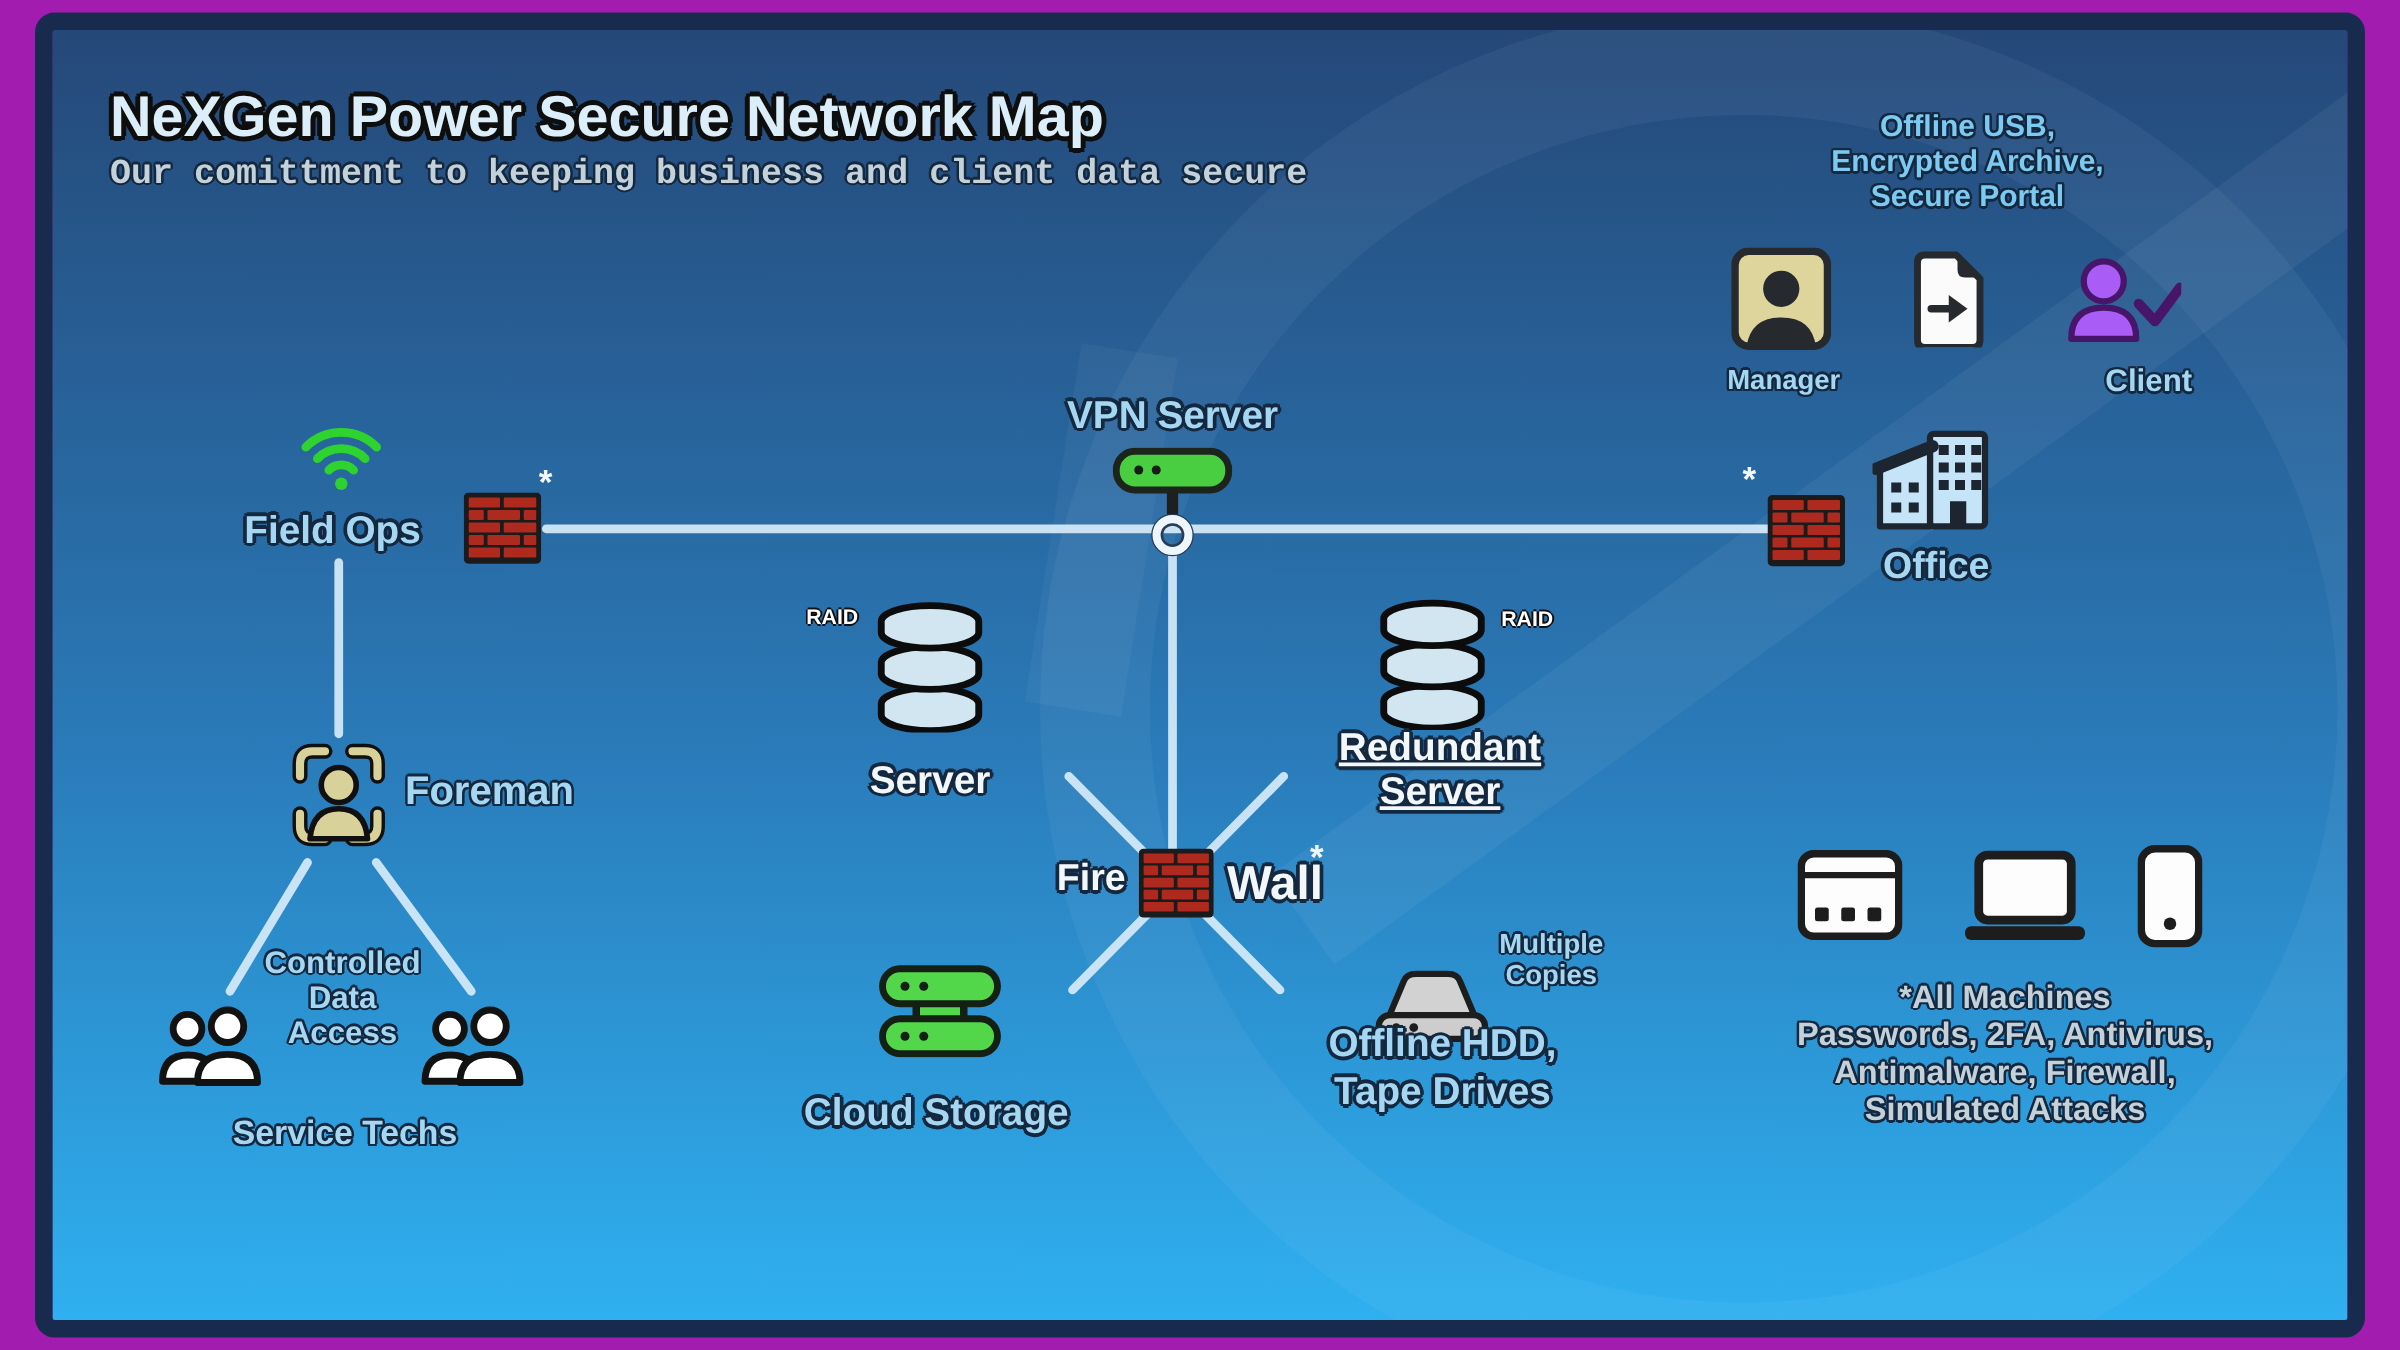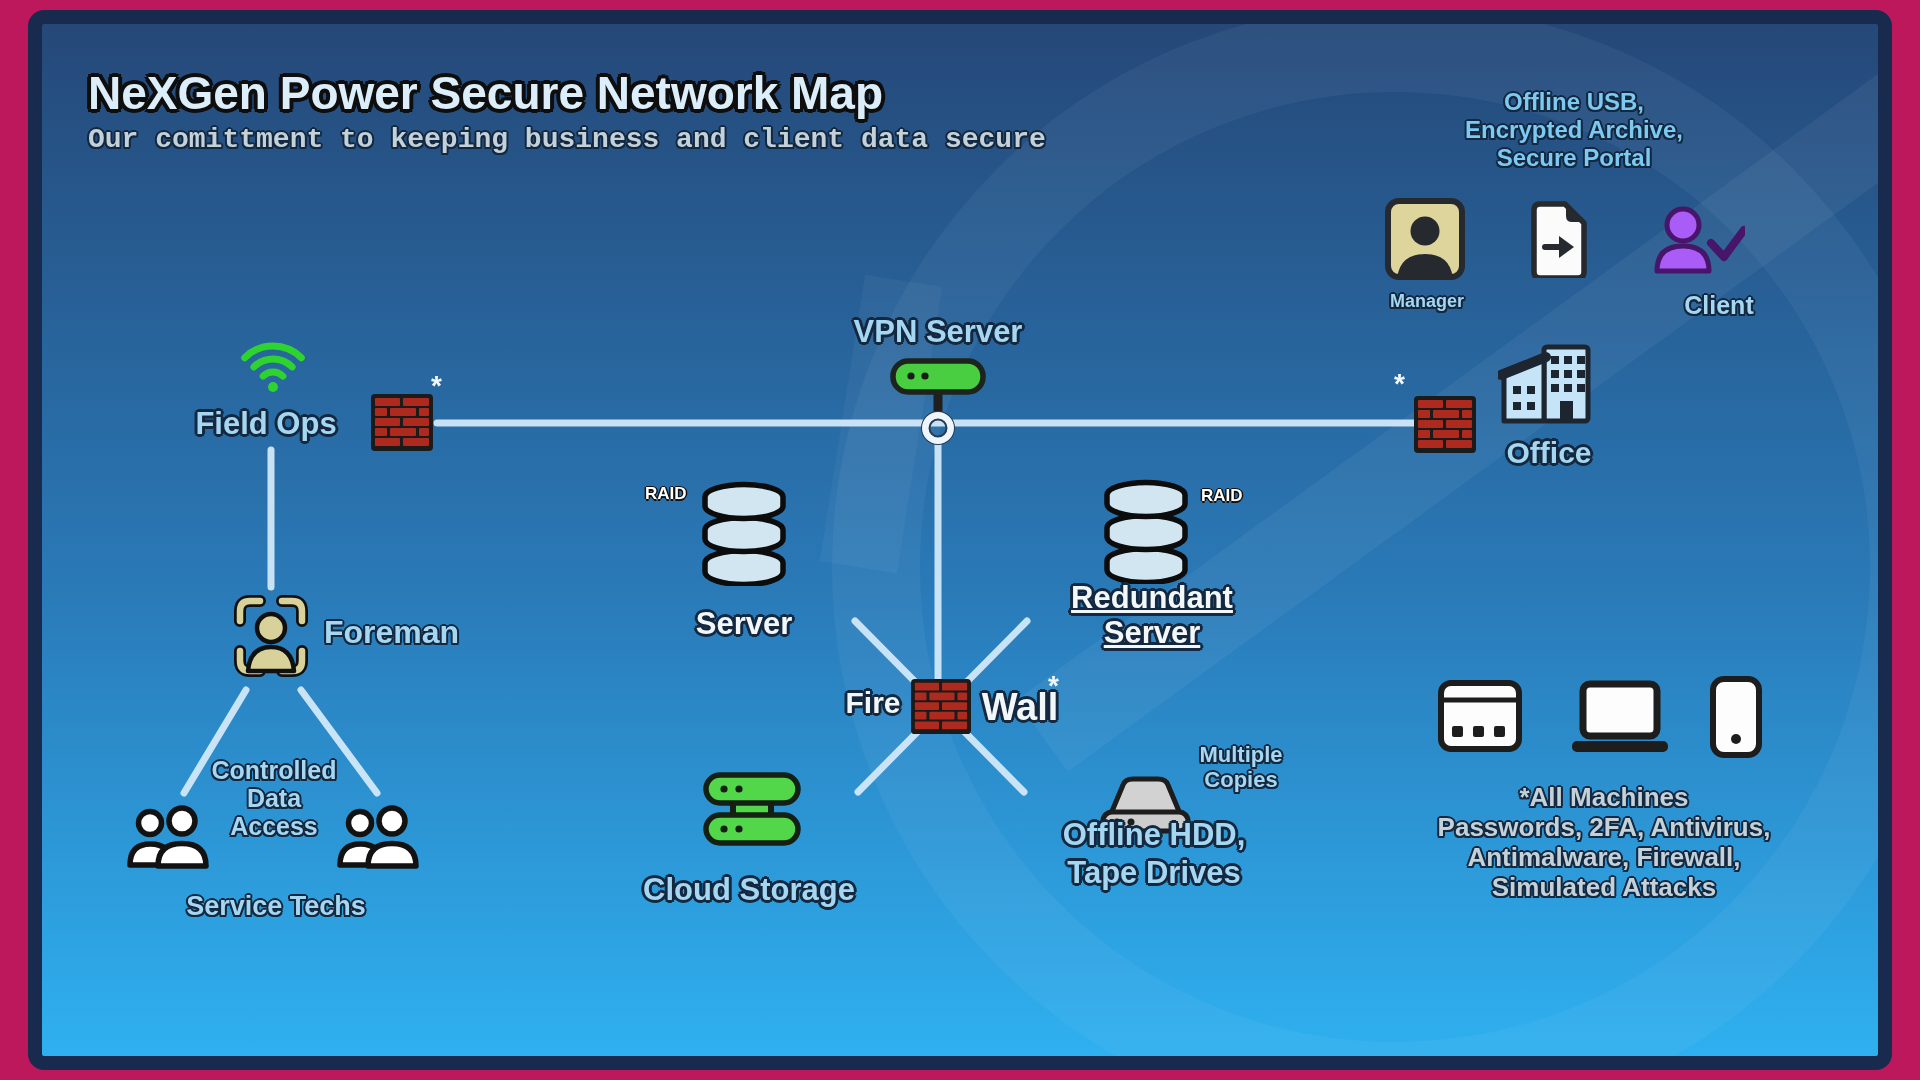--- a/index.html
+++ b/index.html
@@ -1,16 +1,16 @@
 <!DOCTYPE html>
 <html><head>
 <meta charset="utf-8">
 <style>
   html,body{margin:0;padding:0;background:#ffffff;}
-  .stage{position:relative;width:1920px;height:1080px;background:#be185d;overflow:hidden;
+  .stage{position:relative;width:1920px;height:1080px;background:#a21caf;overflow:hidden;
          font-family:"Liberation Sans", sans-serif;font-weight:bold;}
   .panel{position:absolute;left:28px;top:10px;width:1836px;height:1032px;
          border:14px solid #182b4e;border-radius:16px;overflow:hidden;
          background:linear-gradient(180deg,#254878 0%,#2a7ab8 55%,#2fb0f0 100%);}
   
   .wm-ring{position:absolute;left:790px;top:-20px;width:950px;height:950px;border-radius:50%;
            border:88px solid rgba(210,235,255,0.055);}
   .wm-band{position:absolute;left:890px;top:330px;width:1150px;height:88px;
            background:rgba(255,255,255,0.05);transform:rotate(-36deg);}
   .wm-band2{position:absolute;left:800px;top:255px;width:78px;height:290px;
@@ -79,21 +79,21 @@
   <svg class="abs" style="left:1385px;top:198px;" width="80" height="82" viewBox="0 0 80 82">
     <defs>
         <clipPath id="mgrClip">
           <rect x="3" y="3" width="74" height="76" rx="11"></rect>
         </clipPath>
       </defs>
     <rect x="3" y="3" width="74" height="76" rx="11" fill="#ddd59b" stroke="#26292e" stroke-width="6"></rect>
     <circle cx="40" cy="33" r="14.5" fill="#26292e"></circle>
     <path d="M12,82 q2,-26 28,-26 q26,0 28,26 z" fill="#26292e" clip-path="url(#mgrClip)"></path>
   </svg>
-  <div class="abs cx node-lbl-sm lbl o-navy-sm" style="left:1427px;top:291px;font-size:18px;">Manager</div>
+  <div class="abs cx node-lbl-sm lbl o-navy-sm" style="left:1427px;top:291px;font-size:22px;">Manager</div>
 
   <svg class="abs" style="left:1528px;top:200px;" width="60" height="78" viewBox="0 0 60 78">
     <path d="M12,4 h25 l19,19 v49 q0,6 -6,6 h-38 q-6,0 -6,-6 v-62 q0,-6 6,-6 z" fill="#fbfbfb" stroke="#26292e" stroke-width="5.5" stroke-linejoin="round"></path>
     <path d="M38,4 l18,18 h-12 q-6,0 -6,-6 z" fill="#26292e"></path>
     <line x1="17" y1="47" x2="33" y2="47" stroke="#26292e" stroke-width="6" stroke-linecap="round"></line>
     <path d="M31,36 l15,11 -15,11 z" fill="#26292e"></path>
   </svg>
 
   <svg class="abs" style="left:1647px;top:203px;" width="98" height="72" viewBox="0 0 98 72">
     <circle cx="36" cy="22" r="16" fill="#aa5cf6" stroke="#471569" stroke-width="5"></circle>

